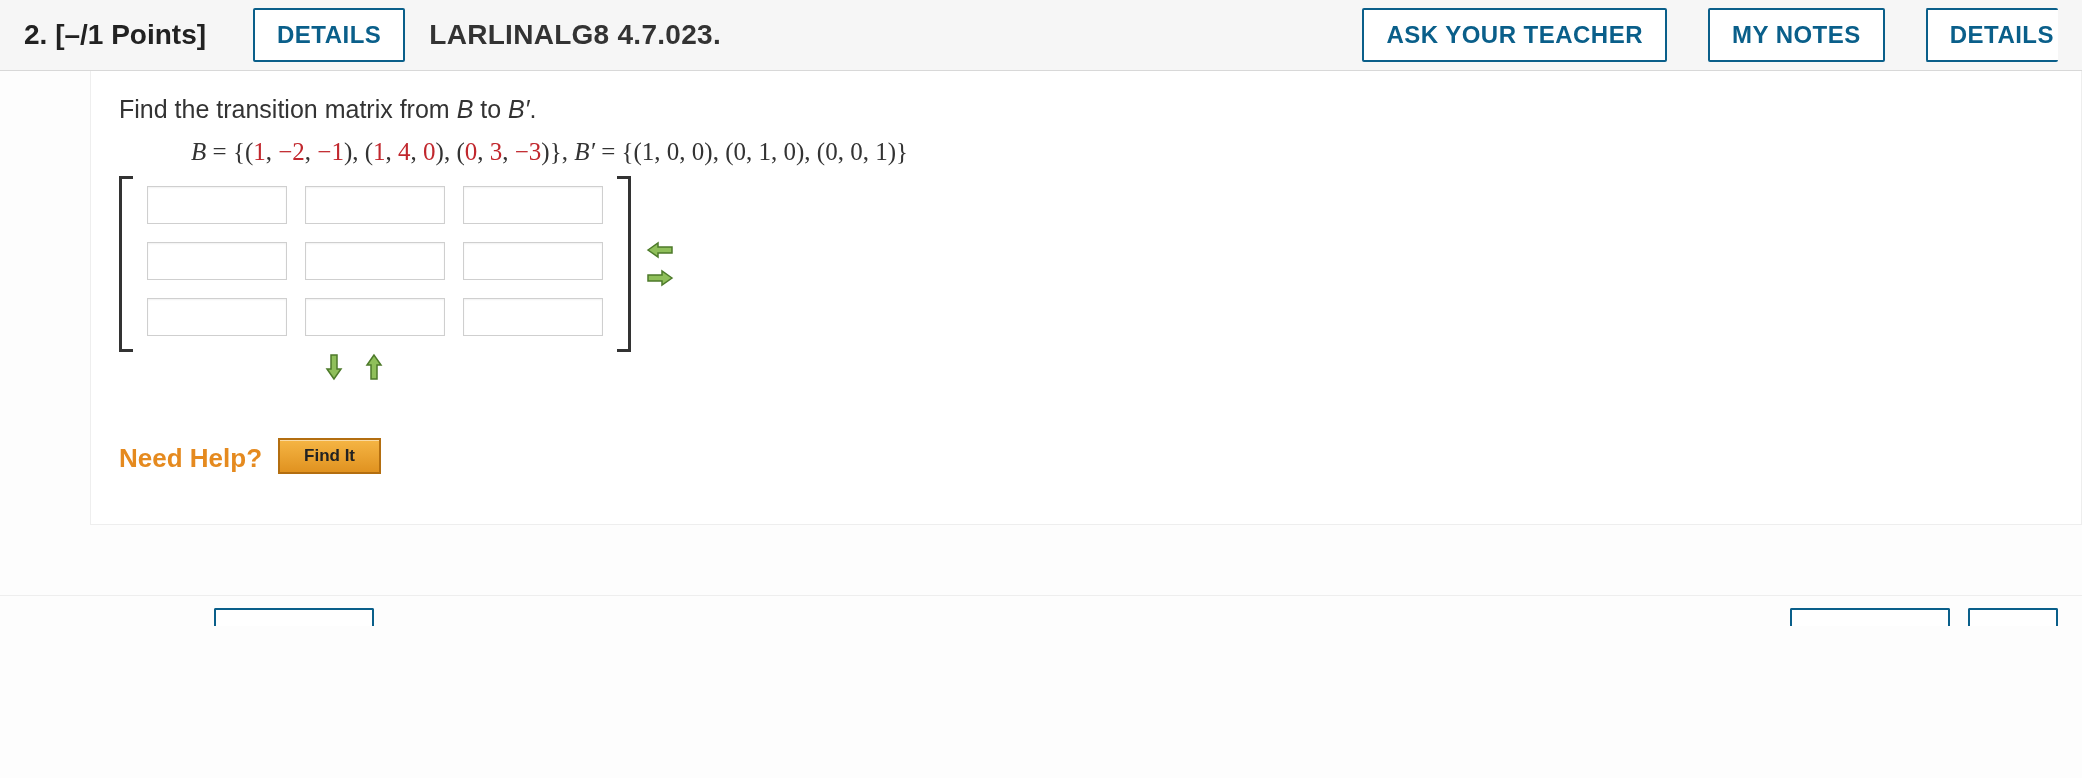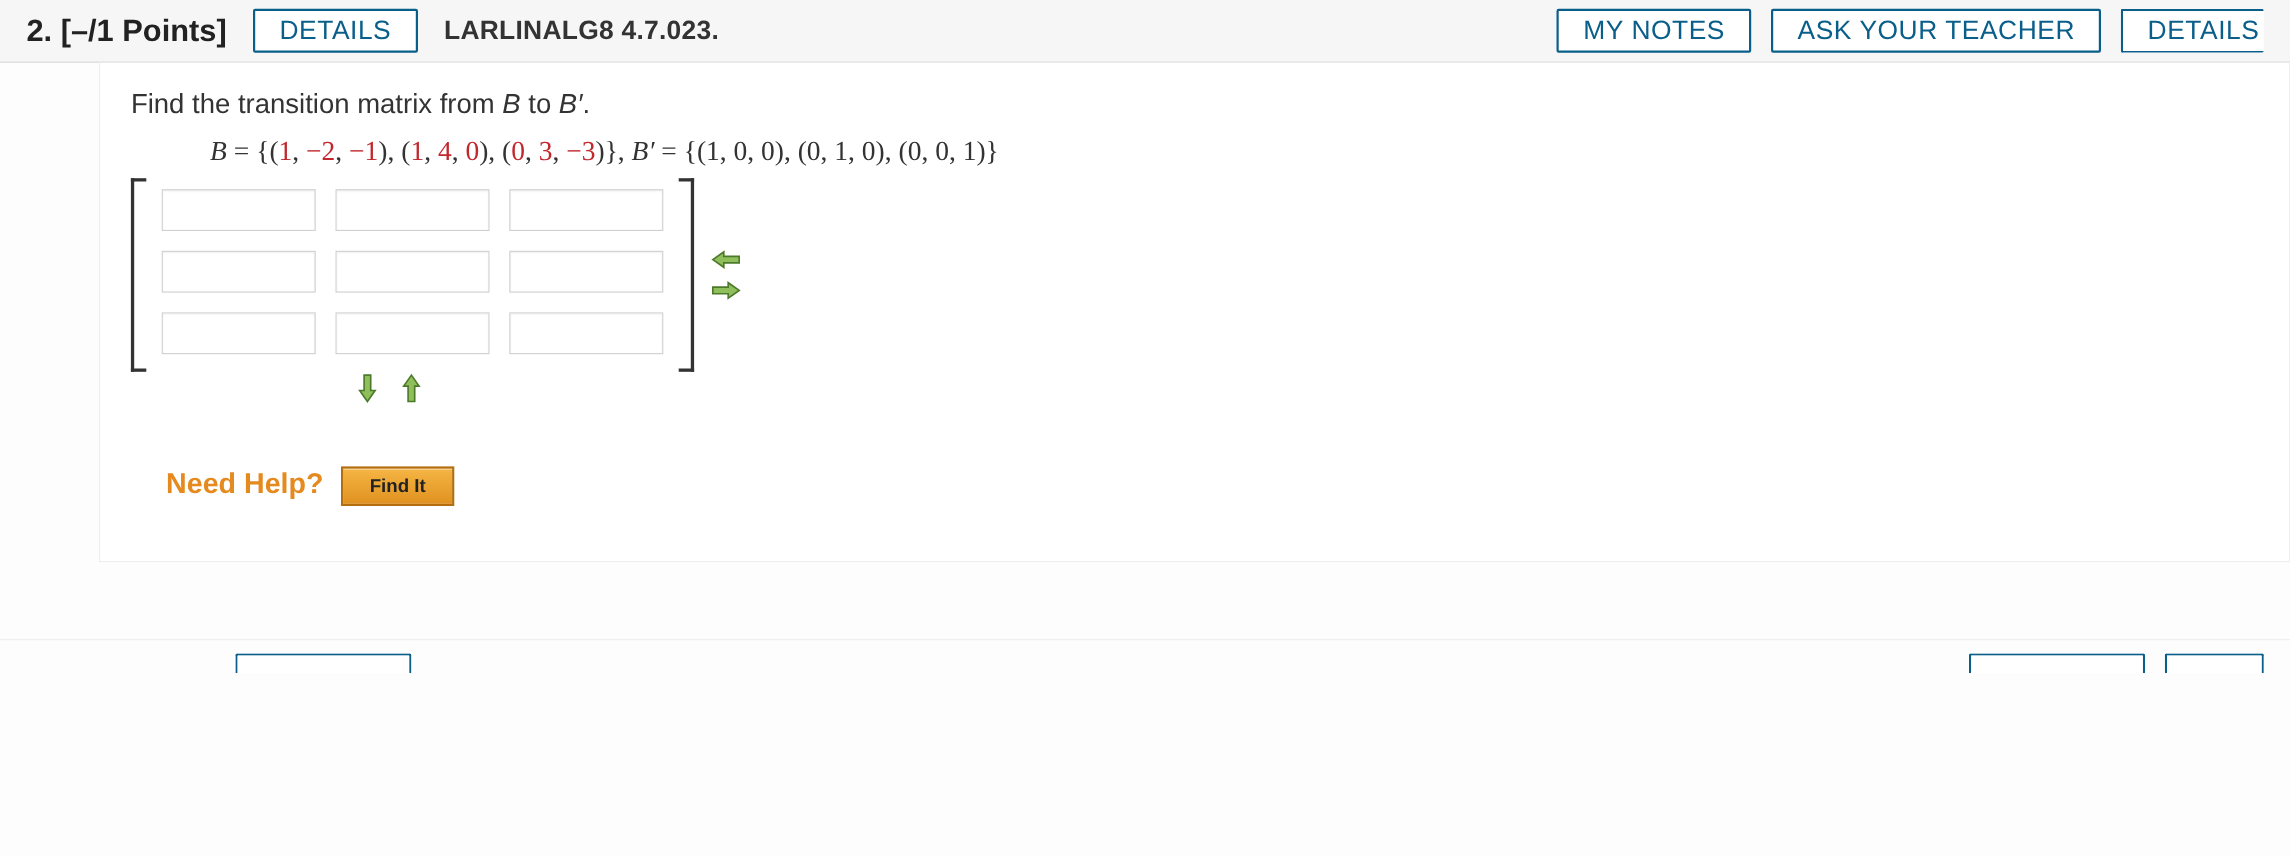--- a/index.html
+++ b/index.html
@@ -28,34 +28,35 @@
   }
   .q-num-points {
     font-size: 28px;
     font-weight: 700;
     color: #222;
   }
   .btn-outline {
     display: inline-flex;
     align-items: center;
     justify-content: center;
-    height: 40px;
+    height: 54px;
     padding: 0 22px;
     border: 2.5px solid #0a5f8a;
     color: #0a5f8a;
     font-size: 24px;
-    font-weight: 400;
+    font-weight: 700;
     letter-spacing: .02em;
     border-radius: 2px;
     background: #fff;
     cursor: pointer;
     user-select: none;
+    margin-left: 23px;
   }
   .ref-code {
-    font-size: 24px;
+    font-size: 28px;
     font-weight: 700;
     color: #333;
     letter-spacing: .01em;
   }
   .q-header-right {
     display: flex;
     align-items: center;
     gap: 18px;
   }
   .q-body {
@@ -139,23 +140,22 @@
     display:flex; align-items:center; justify-content:center;
     cursor:pointer;
   }
   .arrow-btn svg { display:block; }
   .row-arrows {
     display:flex; gap:10px;
     margin-left: 200px;
     margin-top: 4px;
   }
   .need-help {
-    display:flex; align-items:flex-start; gap:16px;
+    display:flex; align-items:flex-end; gap:16px;
     margin-top: 60px;
-    margin-left: 32px;
   }
   .need-help-label {
     font-size: 26px;
     font-weight: 700;
     color: #e58a1f;
   }
   .read-it-btn {
     background: linear-gradient(#f5b544, #e09220);
     border: 2px solid #b36e10;
     height: 36px;
@@ -193,24 +193,24 @@
         <span>2.</span>
         <span>[–/1 Points]</span>
       </span>
       <div class="btn-outline">
         <span>DETAILS</span>
       </div>
       <span class="ref-code">LARLINALG8 4.7.023.</span>
     </div>
     <div class="q-header-right">
       <div class="btn-outline">
+        <span>ASK YOUR TEACHER</span>
+      </div>
+      <div class="btn-outline">
         <span>MY NOTES</span>
-      </div>
-      <div class="btn-outline">
-        <span>ASK YOUR TEACHER</span>
       </div>
       <div class="btn-outline" style="padding-right:4px;border-right:none;">
         <span>DETAILS</span>
       </div>
     </div>
   </div>
 
   <div class="q-body">
 
     <div class="prompt">

